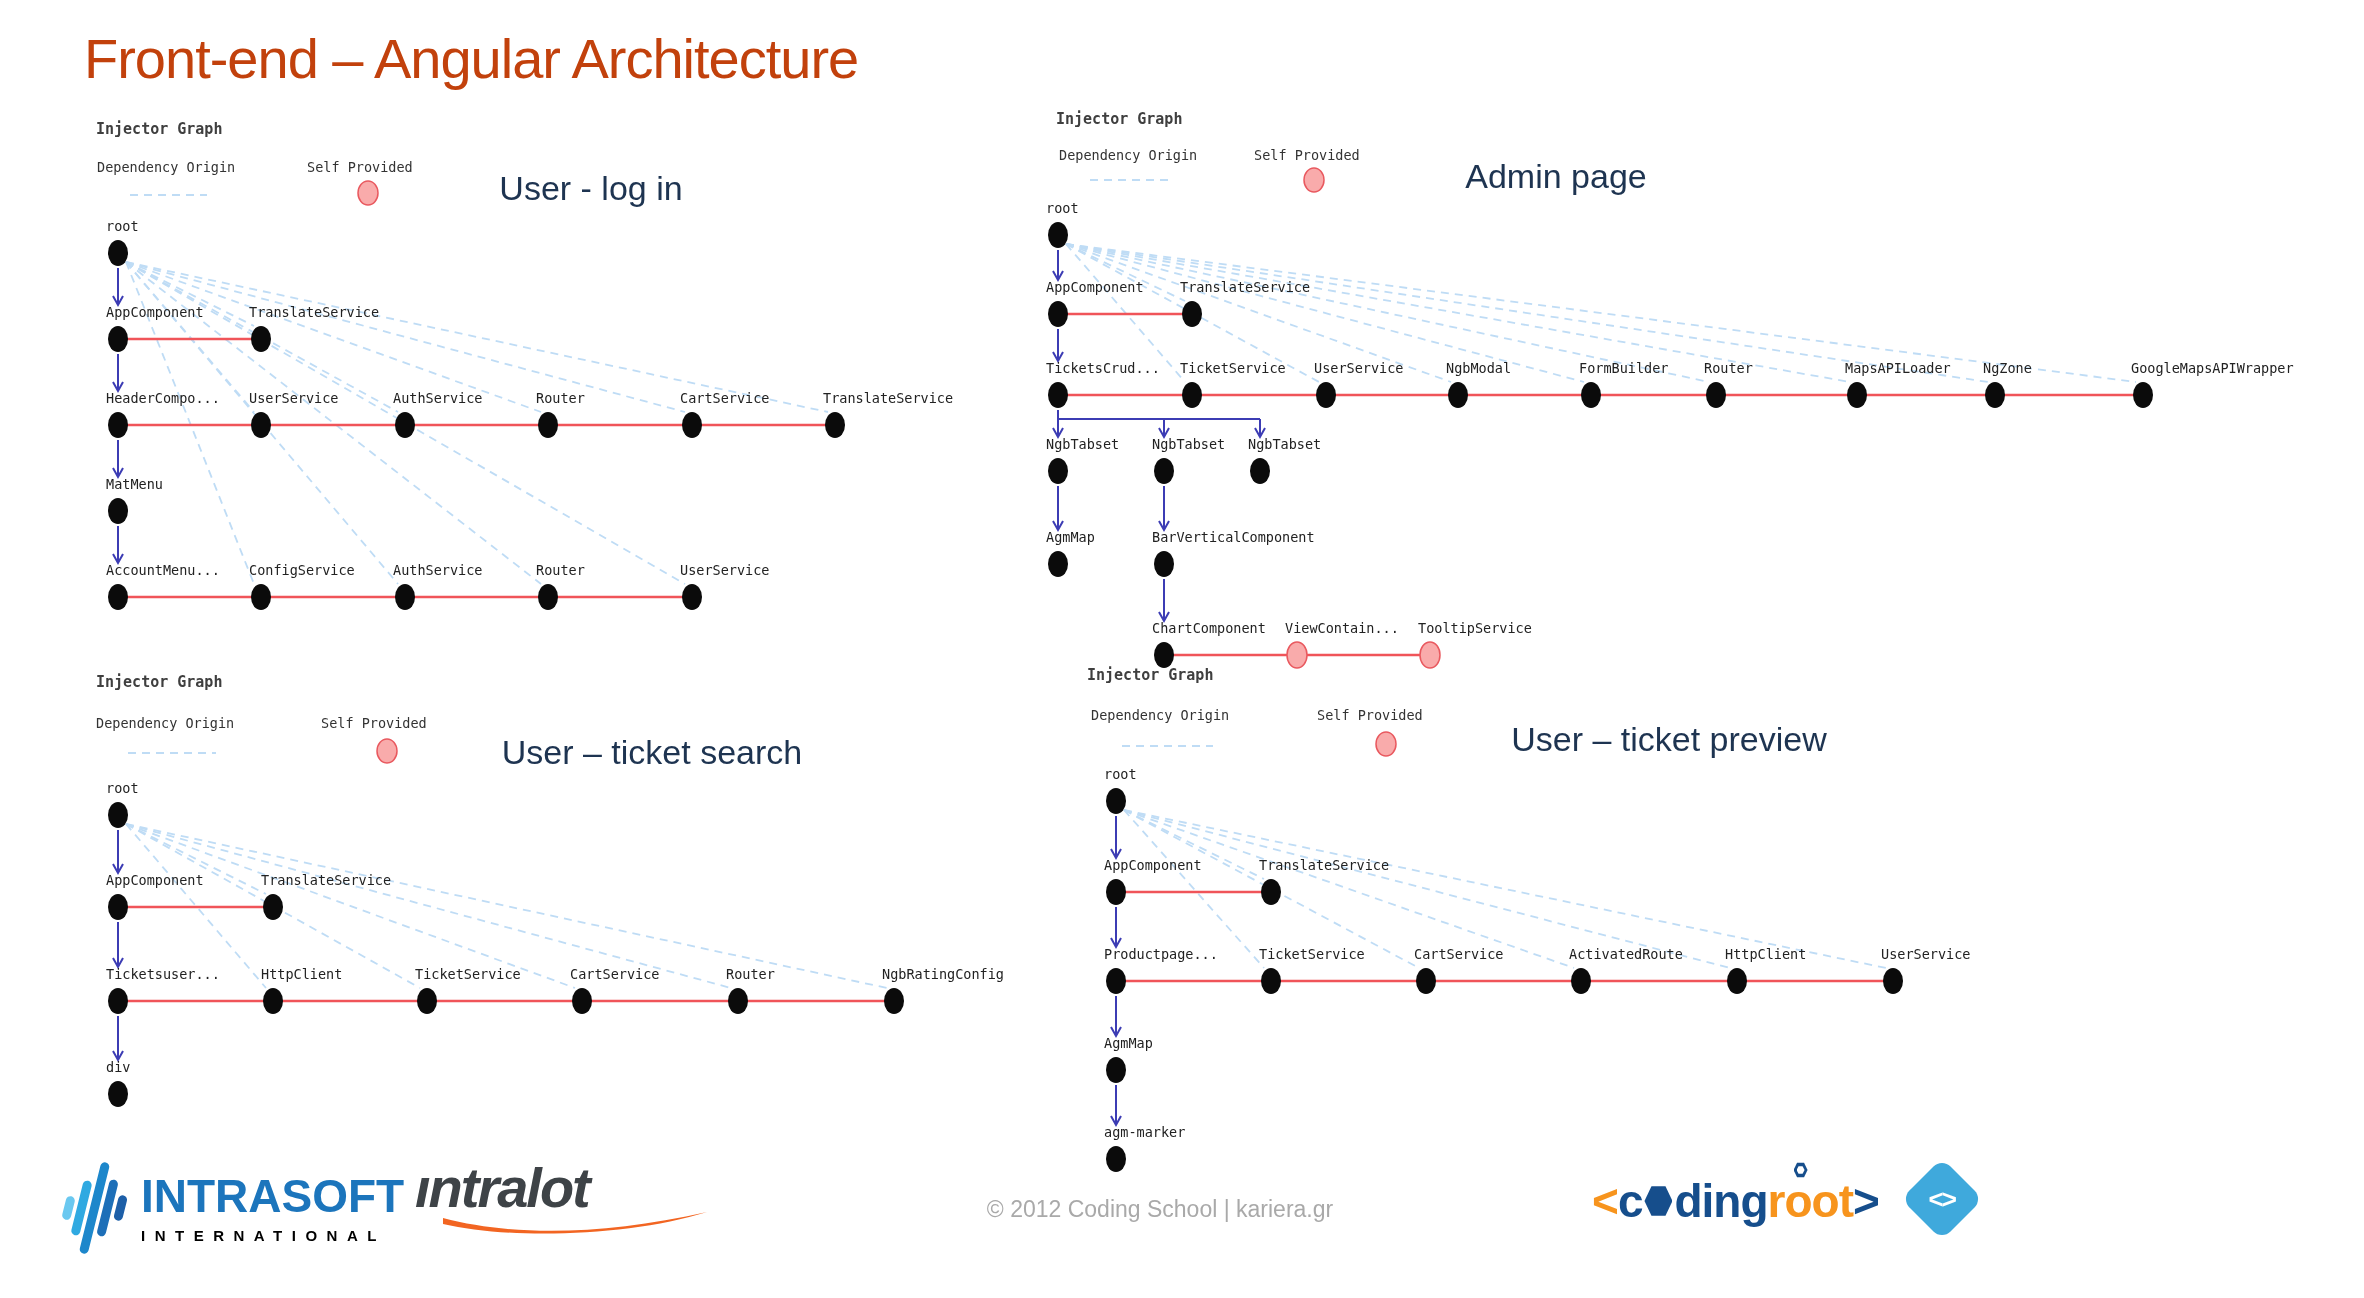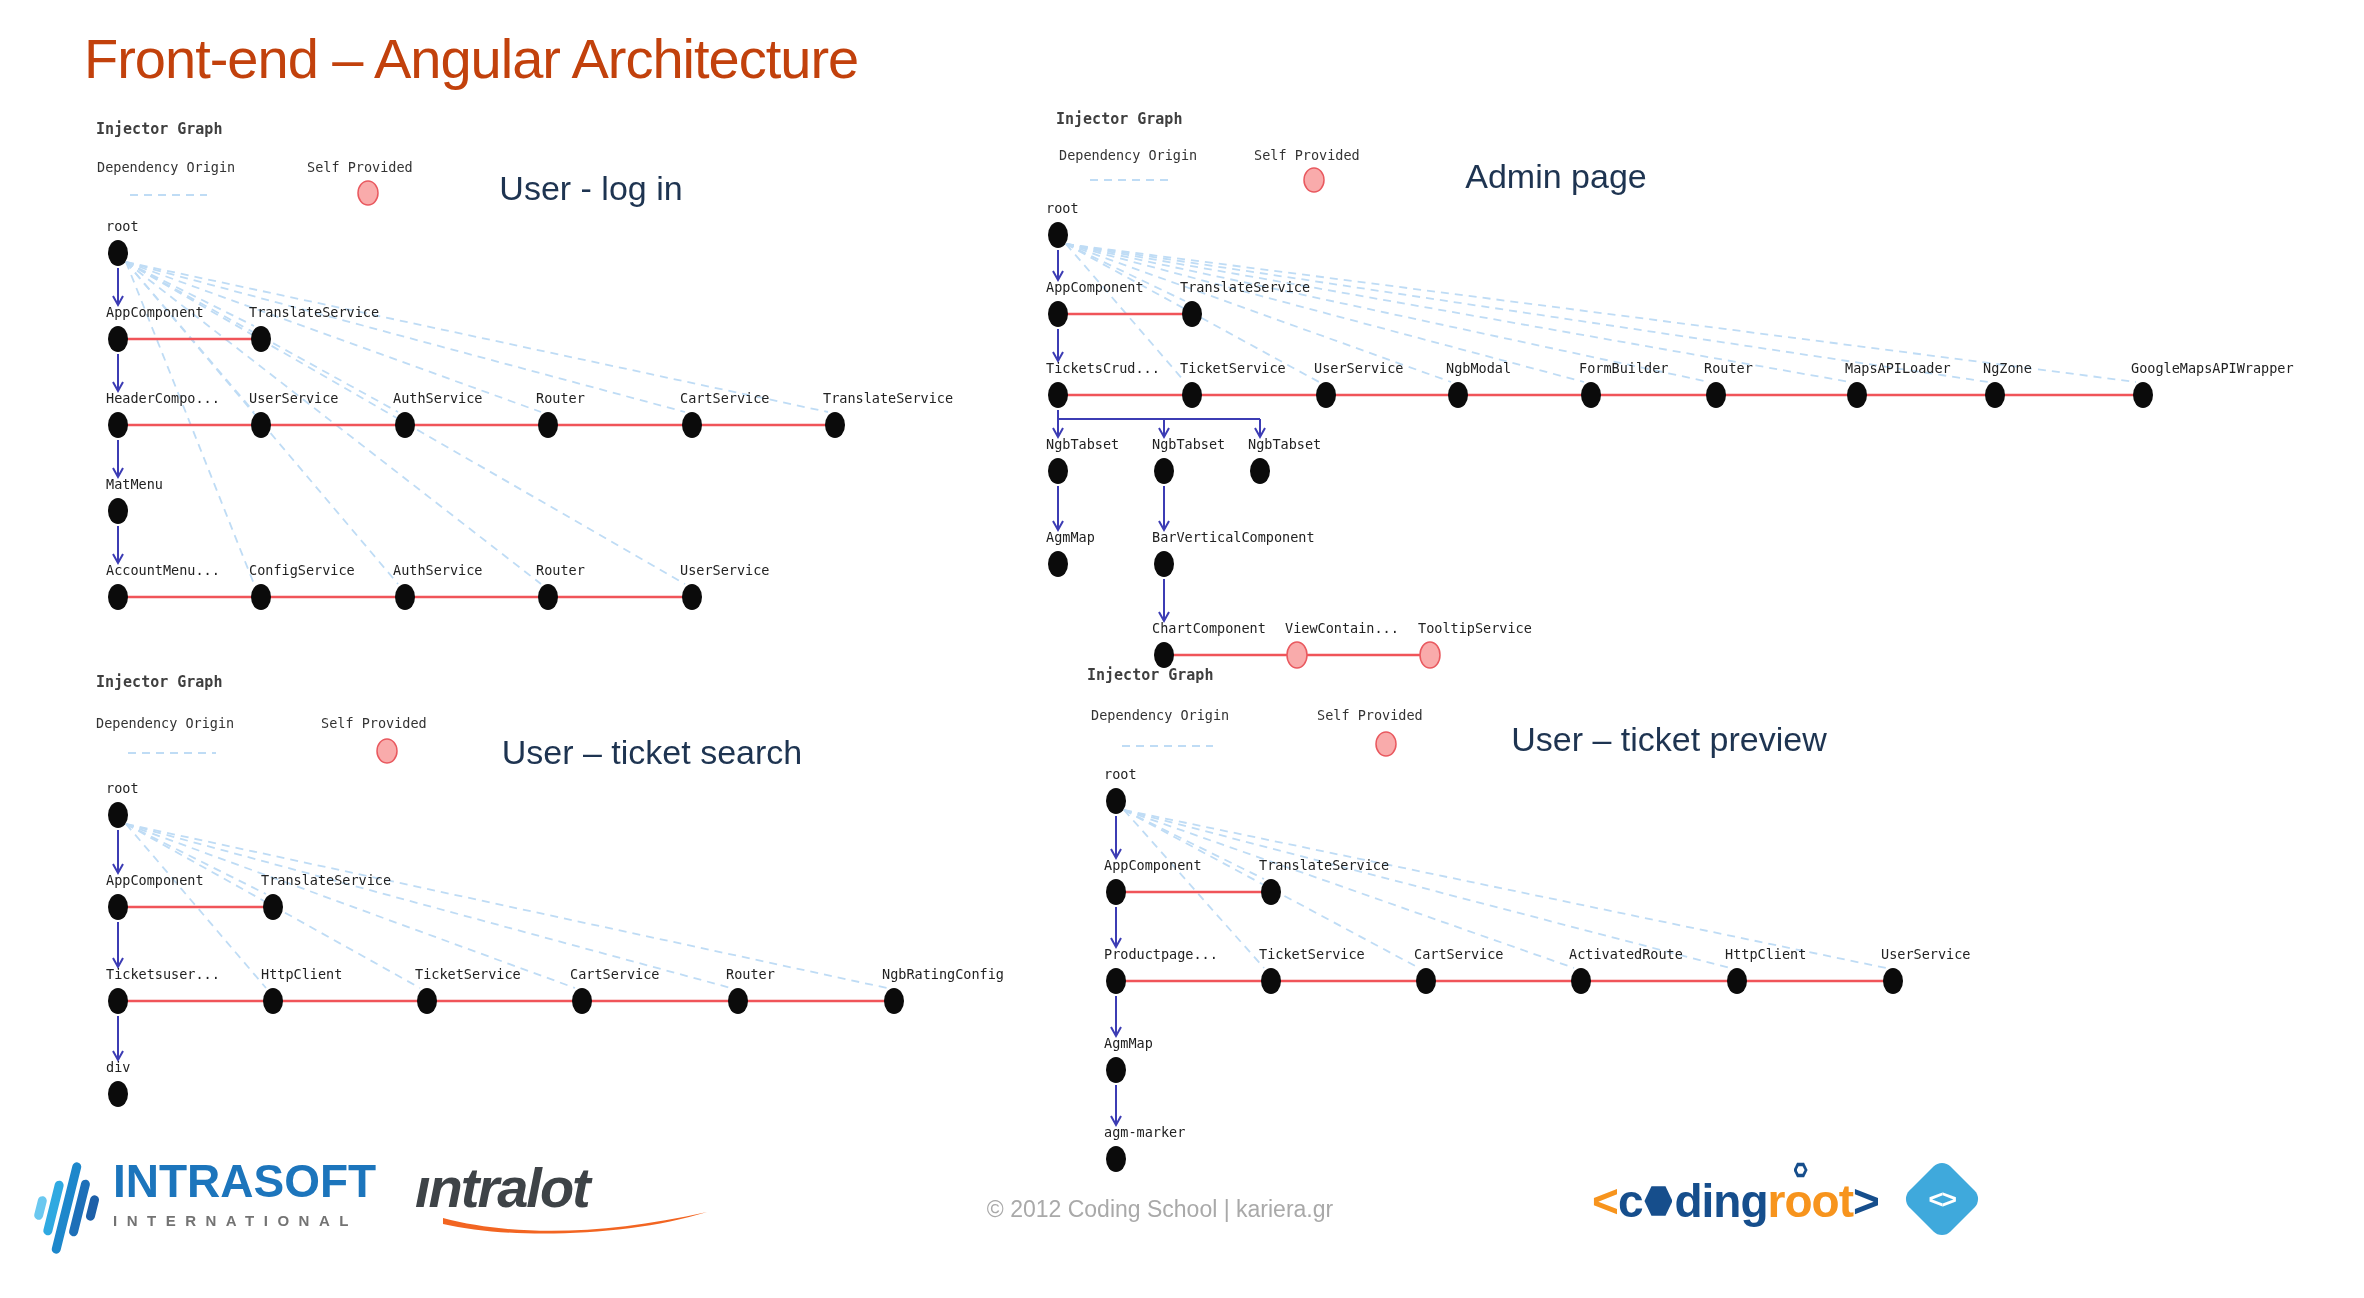--- a/index.html
+++ b/index.html
@@ -16,30 +16,30 @@
   .g-label{font-family:"DejaVu Sans Mono",monospace;font-size:13.5px;fill:#222;}
   .g-title{font-family:"Liberation Sans",sans-serif;font-size:34px;fill:#1E3451;}
   .e-red{stroke:#F05459;stroke-width:2.4;}
   .e-blue{stroke:#3C3CB4;stroke-width:2;}
   .e-blue-head{stroke:#3C3CB4;stroke-width:2;fill:none;}
   .e-dash{stroke:#BFDCF5;stroke-width:1.8;stroke-dasharray:8 6;fill:none;}
   .n-black{fill:#0B0B0B;}
   .n-pink{fill:#F9ABAB;stroke:#E9595F;stroke-width:1.5;}
 
   
-  .intrasoft{position:absolute;left:36px;top:1158px;display:flex;gap:16px;align-items:flex-start;}
+  .intrasoft{position:absolute;left:64px;top:1158px;display:flex;gap:16px;align-items:center;}
   .is-bars{display:flex;align-items:center;gap:4px;height:100px;}
   .is-bars i{display:block;width:9px;border-radius:6px;transform:rotate(14deg);}
   .is-bars i:nth-child(1){height:24px;background:#6AC8F0;}
   .is-bars i:nth-child(2){height:56px;background:#2FA9E1;}
   .is-bars i:nth-child(3){height:94px;background:#1D87CB;}
   .is-bars i:nth-child(4){height:58px;background:#1D6FB8;}
   .is-bars i:nth-child(5){height:26px;background:#1D5FA8;}
   .is-name{font-size:46px;font-weight:700;color:#1C75BC;letter-spacing:0px;line-height:1;}
-  .is-sub{font-size:15px;font-weight:600;color:#737373;letter-spacing:9.5px;margin-top:8px;}
+  .is-sub{font-size:15px;font-weight:600;color:#000000;letter-spacing:9.5px;margin-top:8px;}
   .intralot{position:absolute;left:415px;top:1160px;}
   .il-name{font-size:56px;font-weight:700;font-style:italic;color:#3E4347;letter-spacing:-2px;line-height:1;}
   .il-swoosh{margin-top:-6px;margin-left:26px;}
   .copyright{position:absolute;left:880px;top:1196px;width:560px;text-align:center;
              font-size:23px;color:#A9A9A9;}
   .codinghive{position:absolute;left:1592px;top:1178px;display:flex;align-items:center;
               font-size:46px;font-weight:800;letter-spacing:-1px;line-height:1;}
   .ch-navy{color:#164E8C;} .ch-orange{color:#F7941D;}
   .hex-o{display:inline-block;width:28px;height:32px;background:#164E8C;margin:0 2px;
          clip-path:polygon(25% 4%,75% 4%,100% 50%,75% 96%,25% 96%,0% 50%);}

